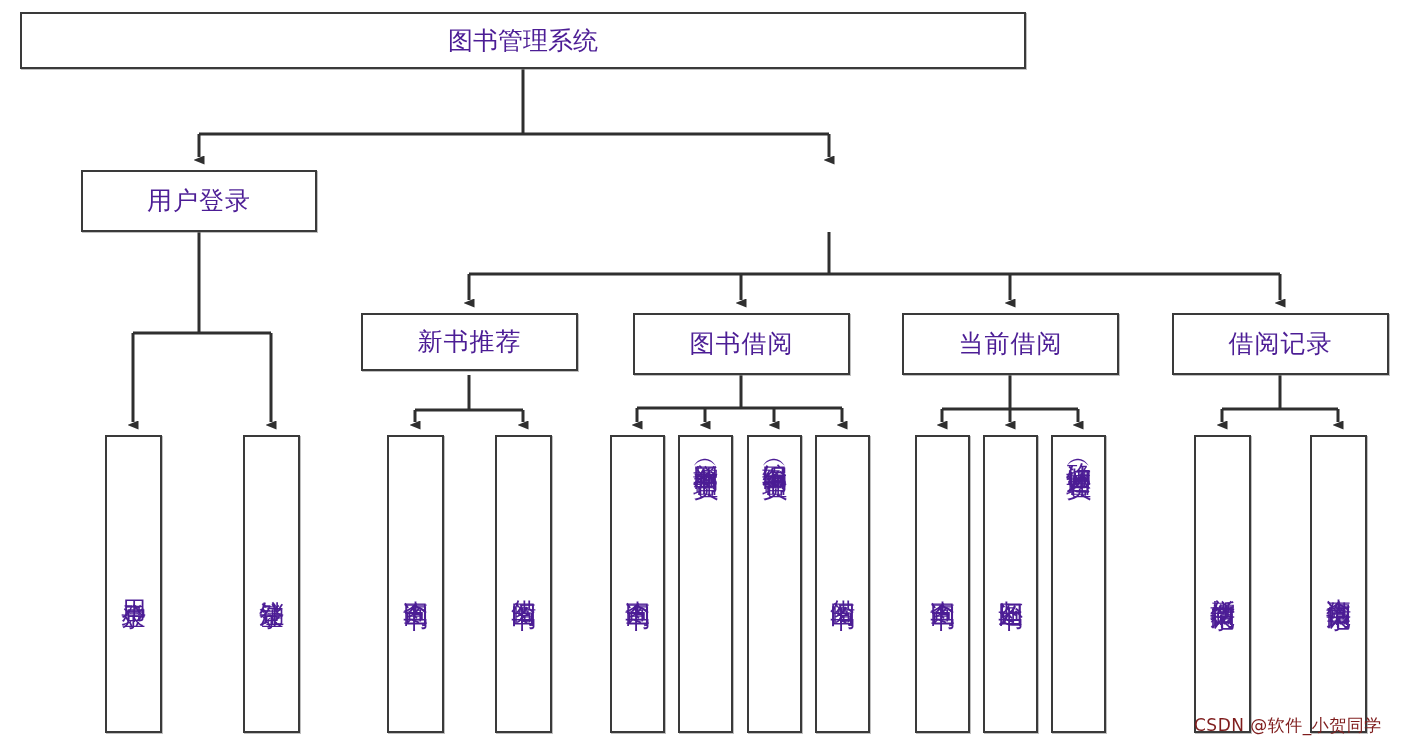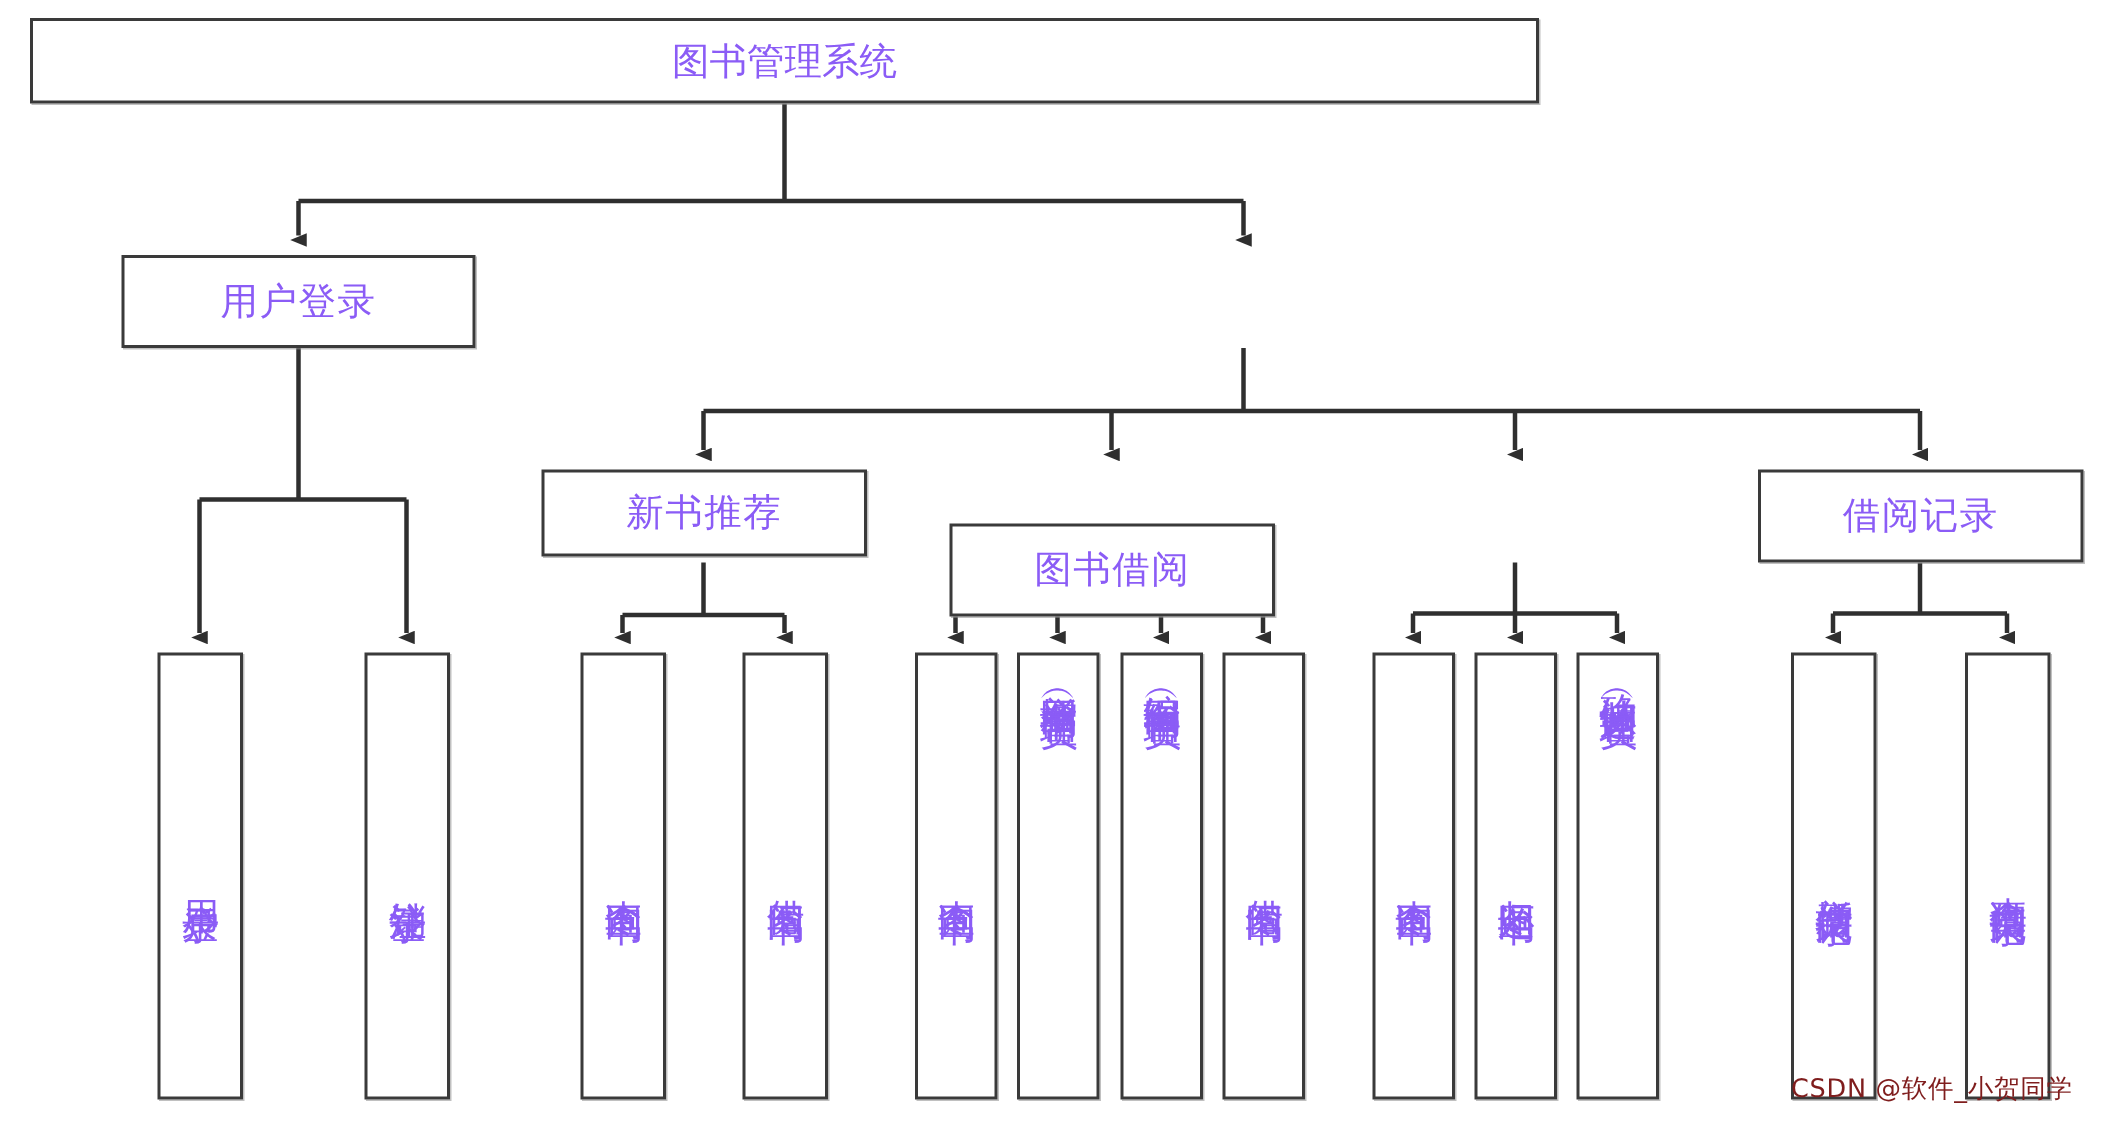--- a/index.html
+++ b/index.html
@@ -25,21 +25,21 @@
     height: 747px;
   }
   .node {
     position: absolute;
     box-sizing: border-box;
     border: 2px solid #3a3a3a;
     background: #ffffff;
     display: flex;
     align-items: center;
     justify-content: center;
-    color: #8b5cf6;
+    color: #4c1d95;
     box-shadow: 1px 1px 0 rgba(140,140,140,0.55);
   }
   .node.horiz {
     font-size: 25px;
     line-height: 1.1;
     letter-spacing: 1px;
   }
   .node.root {
     font-size: 25px;
   }
@@ -128,22 +128,25 @@
     <span>图书管理系统</span>
   </div>
 
   <div class="node horiz" style="left:81px; top:170px; width:236px; height:62px;">
     <span>用户登录</span>
   </div>
 
   <div class="node horiz" style="left:361px; top:313px; width:217px; height:58px;">
     <span>新书推荐</span>
   </div>
-  <div class="node horiz" style="left:633px; top:313px; width:217px; height:62px;margin-top:36px;">
+  <div class="node horiz" style="left:633px; top:313px; width:217px; height:62px;">
     <span>图书借阅</span>
+  </div>
+  <div class="node horiz" style="left:902px; top:313px; width:217px; height:62px;">
+    <span>当前借阅</span>
   </div>
   <div class="node horiz" style="left:1172px; top:313px; width:217px; height:62px;">
     <span>借阅记录</span>
   </div>
 
   <div class="node vert" style="left:105px; top:435px; width:57px; height:298px;">
     <span class="vtext">用户登录</span>
   </div>
   <div class="node vert" style="left:243px; top:435px; width:57px; height:298px;">
     <span class="vtext">注销登录</span>

